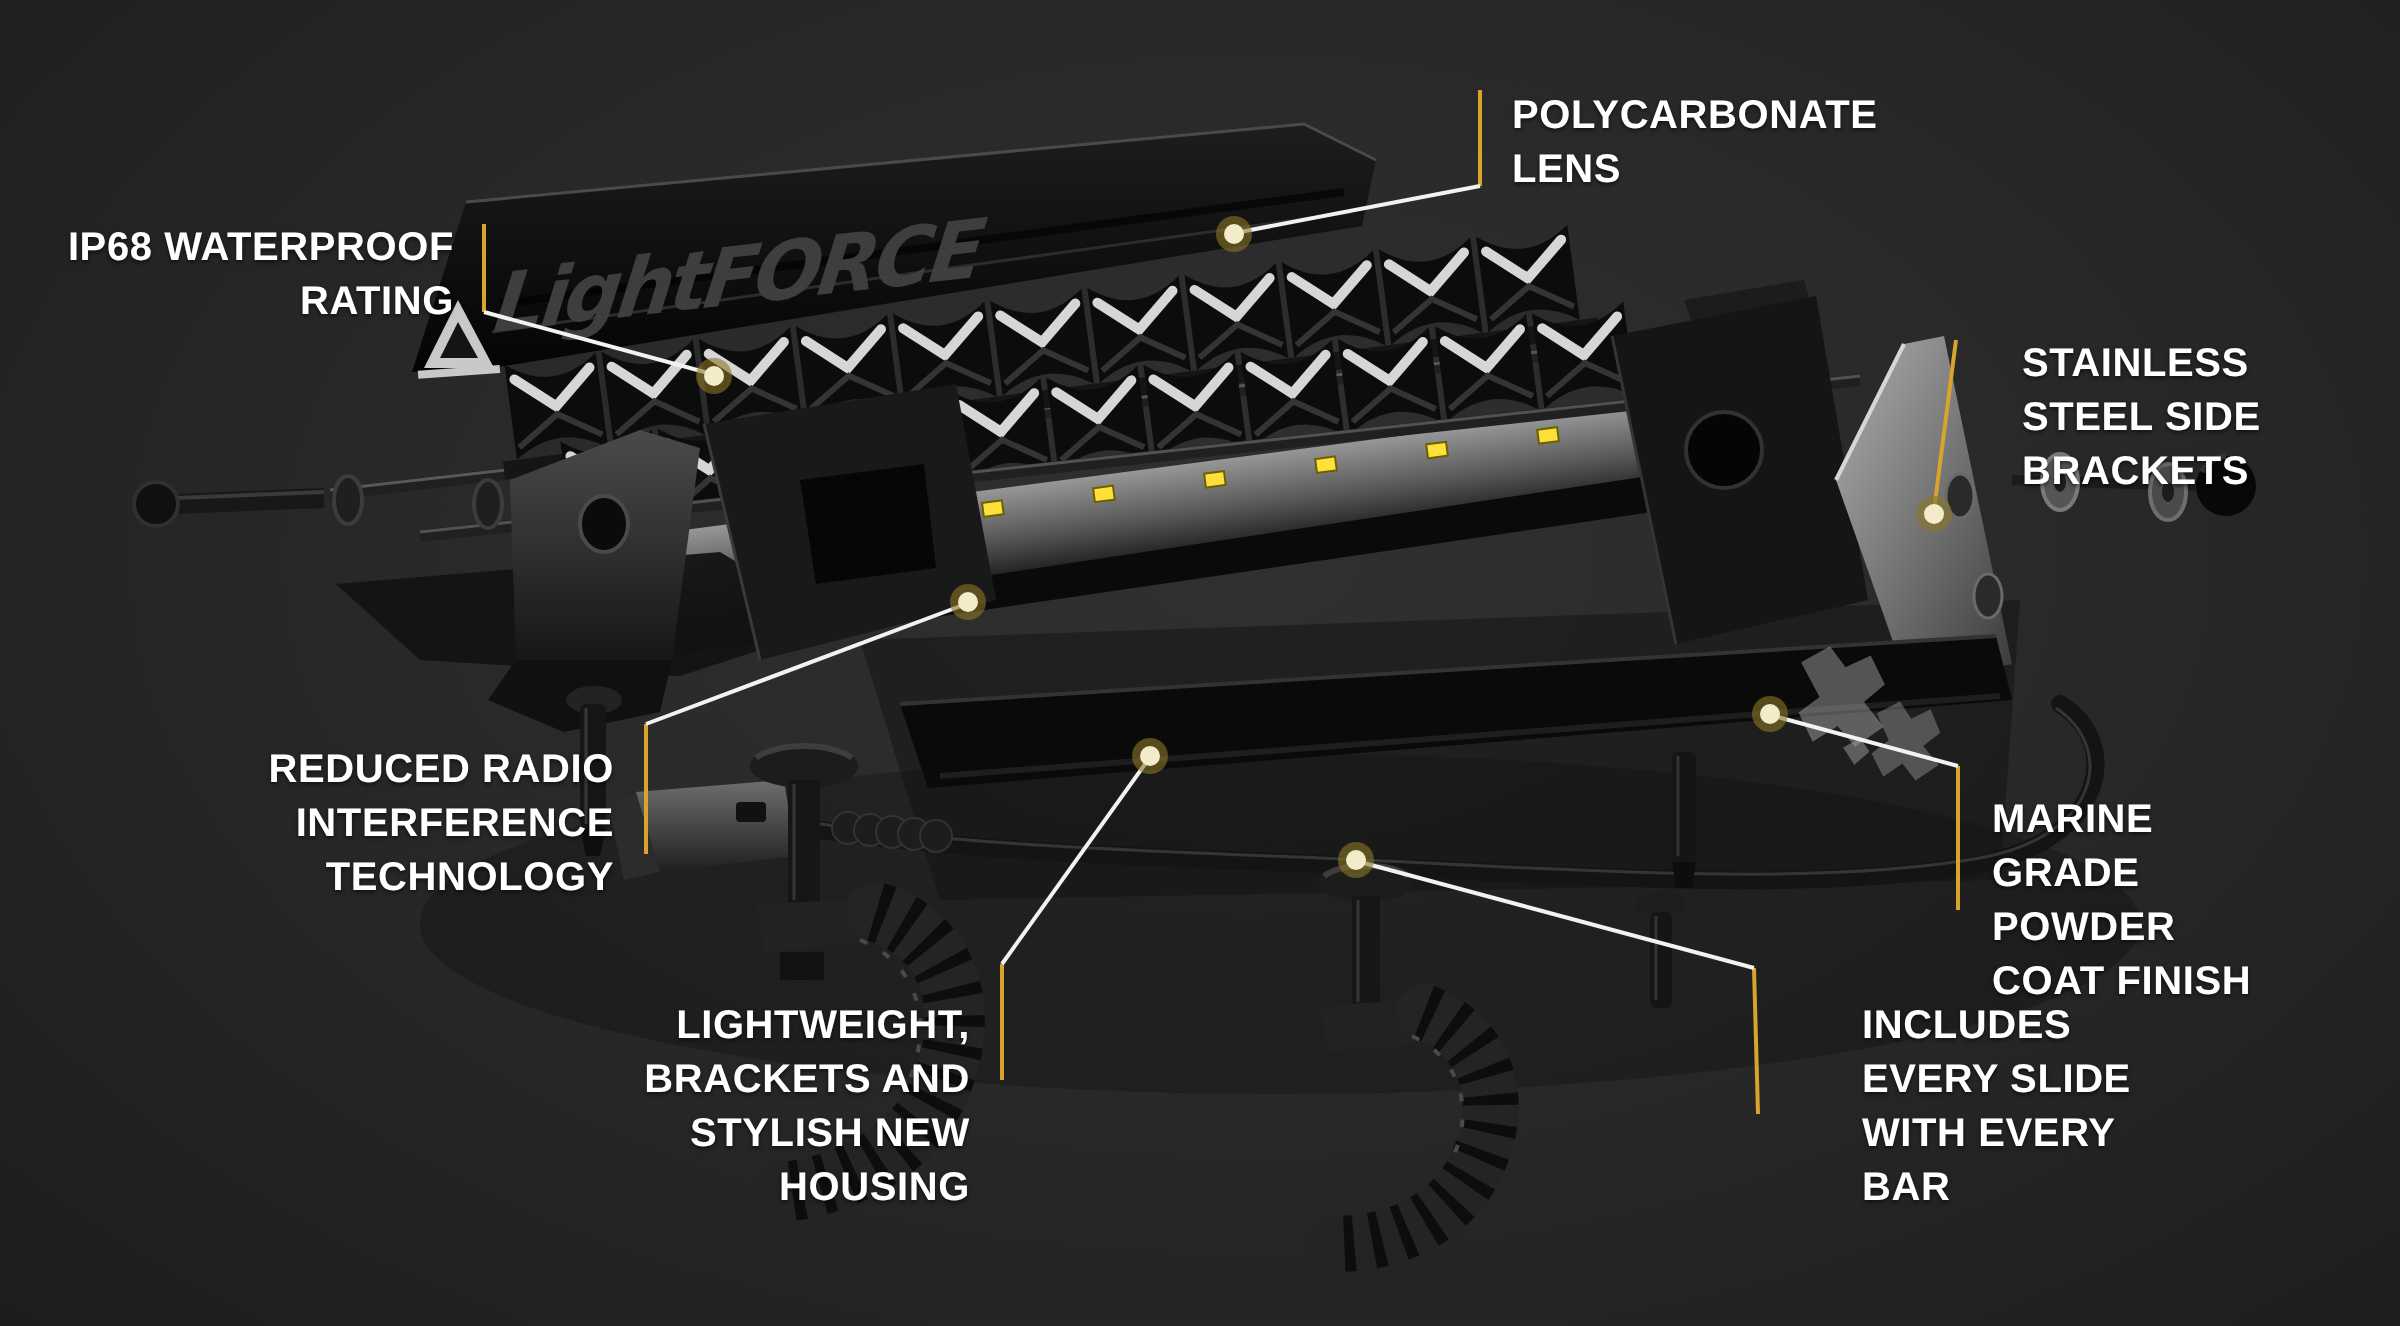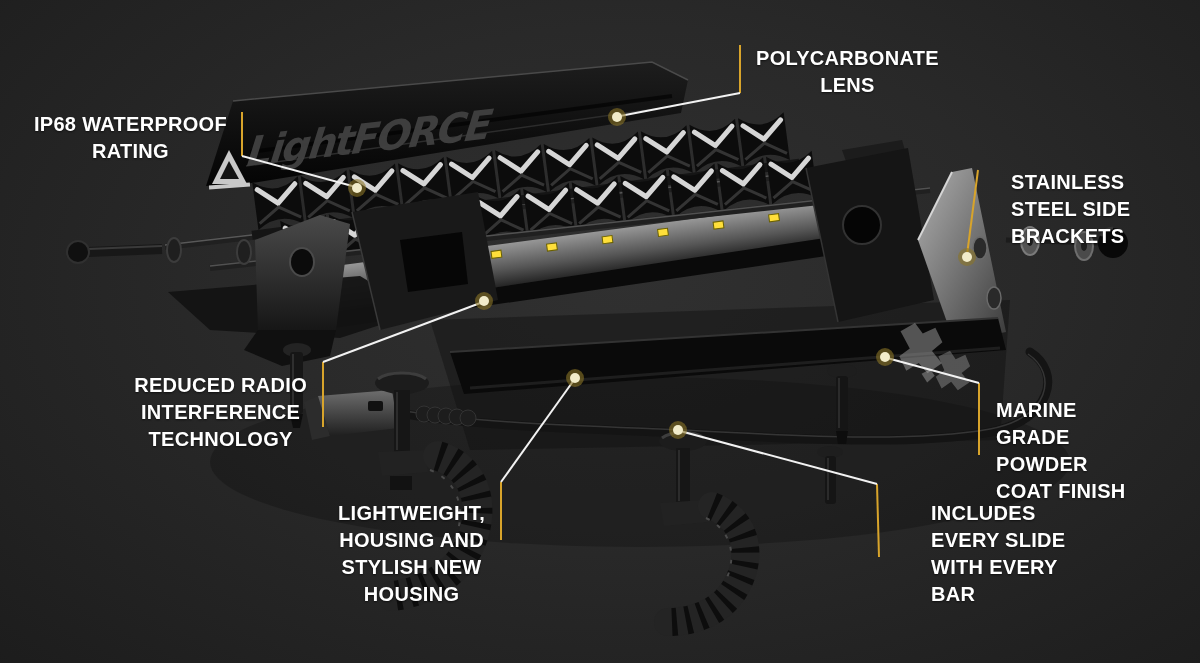--- a/index.html
+++ b/index.html
@@ -14,22 +14,22 @@
   .callout{
     position:absolute;
     color:#ffffff;
     font-weight:700;
     font-size:20px;
     line-height:27px;
     letter-spacing:.3px;
     white-space:nowrap;
     text-shadow:0 1px 2px rgba(0,0,0,.6);
   }
-  .callout.right{text-align:center;}
-  .c1{left:756px;top:45px;text-align:center;}
+  .callout.right{text-align:right;}
+  .c1{left:756px;top:45px;}
   .c2{right:973px;top:111px;}
   .c3{left:995px;top:169px;margin-left:16px;}
   .c4{right:893px;top:372px;}
   .c5{left:996px;top:397px;}
   .c6{right:715px;top:500px;}
   .c7{left:895px;top:500px;margin-left:36px;}
   .cl{display:block;}
 </style>
 </head>
 <body>
@@ -315,21 +315,21 @@
     <span class="cl">TECHNOLOGY</span>
   </div>
   <div class="callout c5">
     <span class="cl">MARINE</span>
     <span class="cl">GRADE</span>
     <span class="cl">POWDER</span>
     <span class="cl">COAT FINISH</span>
   </div>
   <div class="callout right c6">
     <span class="cl">LIGHTWEIGHT,</span>
-    <span class="cl">HOUSING AND</span>
+    <span class="cl">BRACKETS AND</span>
     <span class="cl">STYLISH NEW</span>
     <span class="cl">HOUSING</span>
   </div>
   <div class="callout c7">
     <span class="cl">INCLUDES</span>
     <span class="cl">EVERY SLIDE</span>
     <span class="cl">WITH EVERY</span>
     <span class="cl">BAR</span>
   </div>
 

